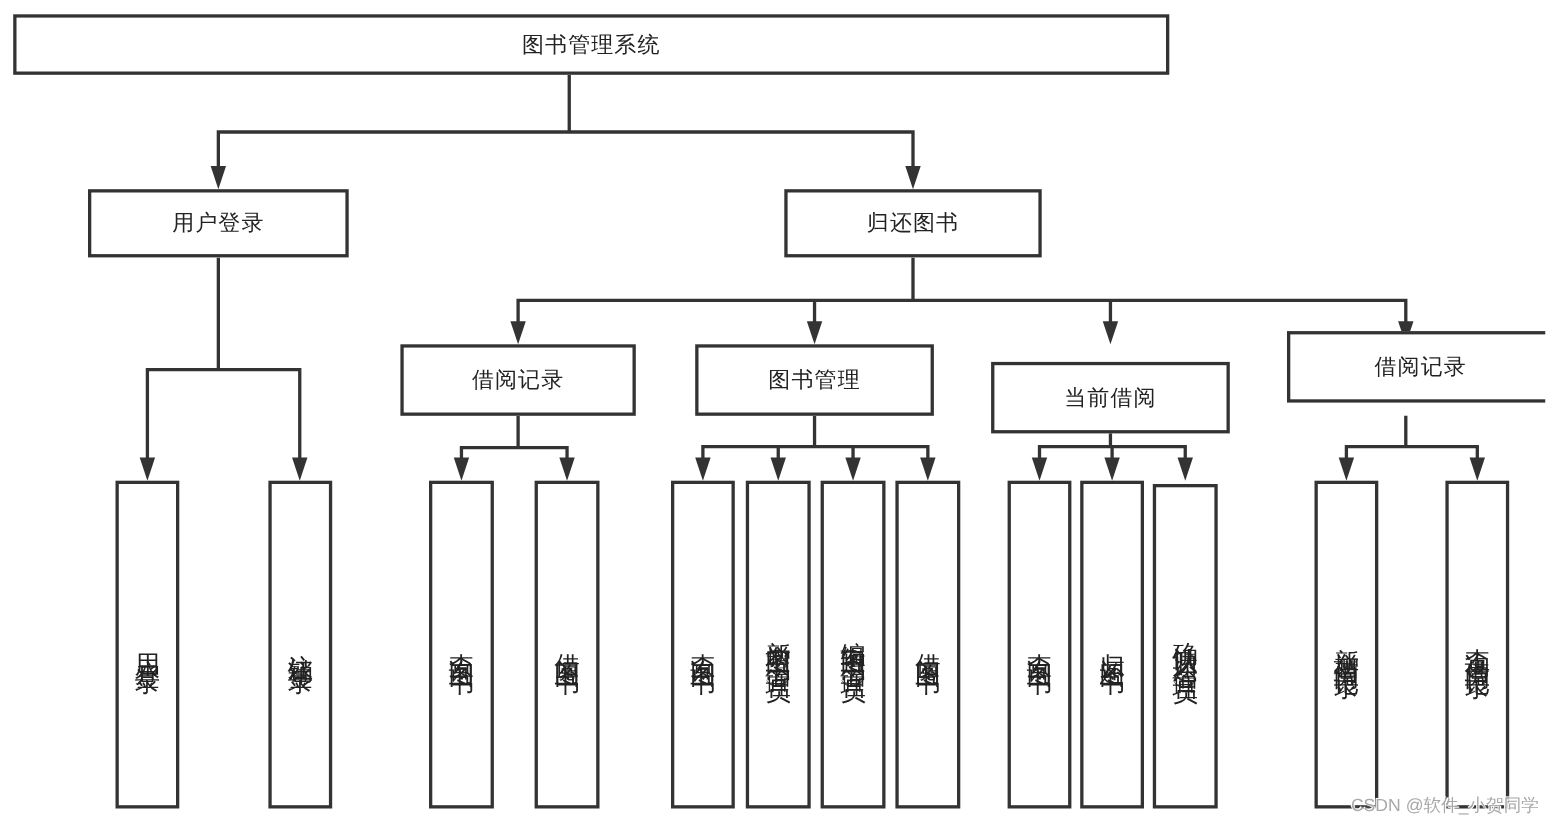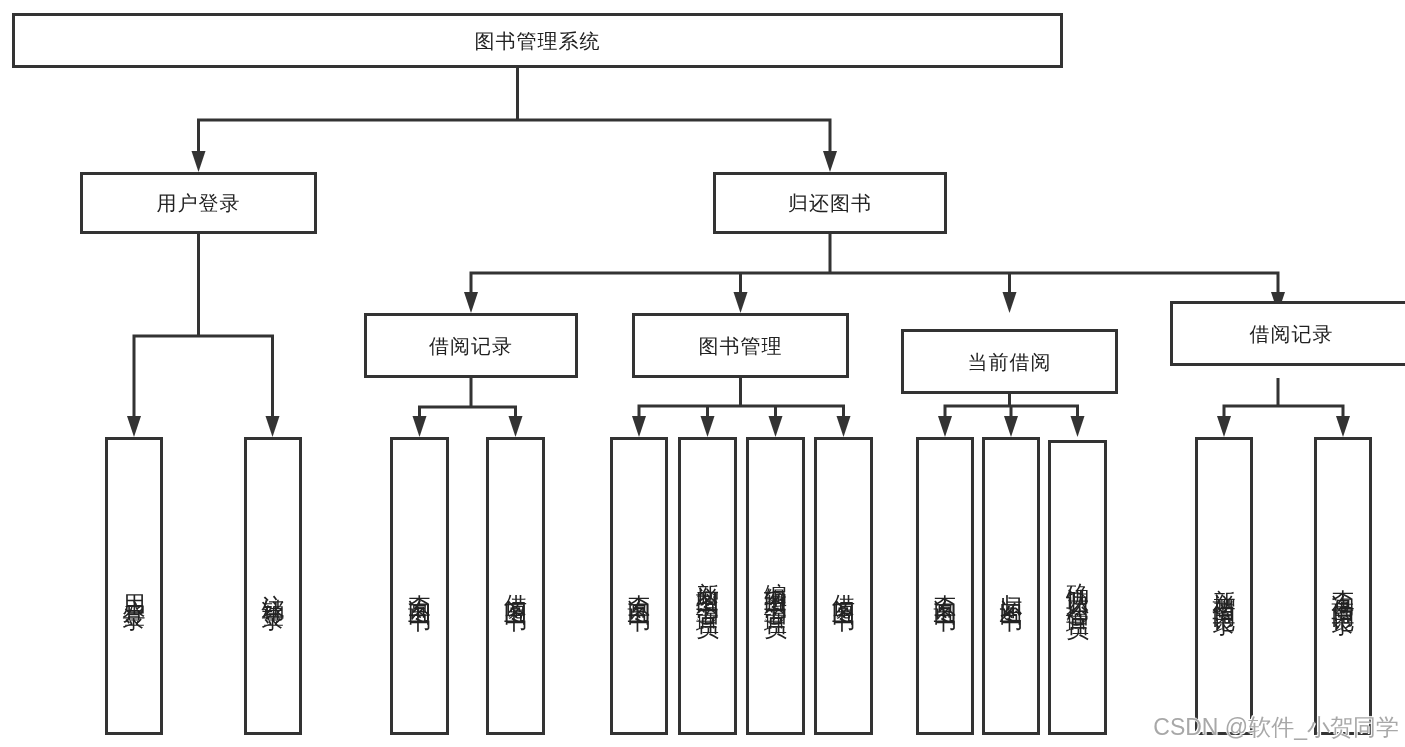--- a/index.html
+++ b/index.html
@@ -38,21 +38,21 @@
     text-orientation:mixed;
     font-size:23px;
     letter-spacing:5px;
     line-height:1;
     white-space:nowrap;
   }
   .watermark{
     position:absolute;
     right:6px;
     bottom:4px;
-    font-size:23px;
+    font-size:16px;
     color:var(--watermark);
     text-shadow:0 0 2px #ffffff, 1px 1px 0 #ffffff, -1px -1px 0 #ffffff;
     white-space:nowrap;
     z-index:5;
     margin-left:36px;
   }
 </style>
 </head>
 <body>
 

